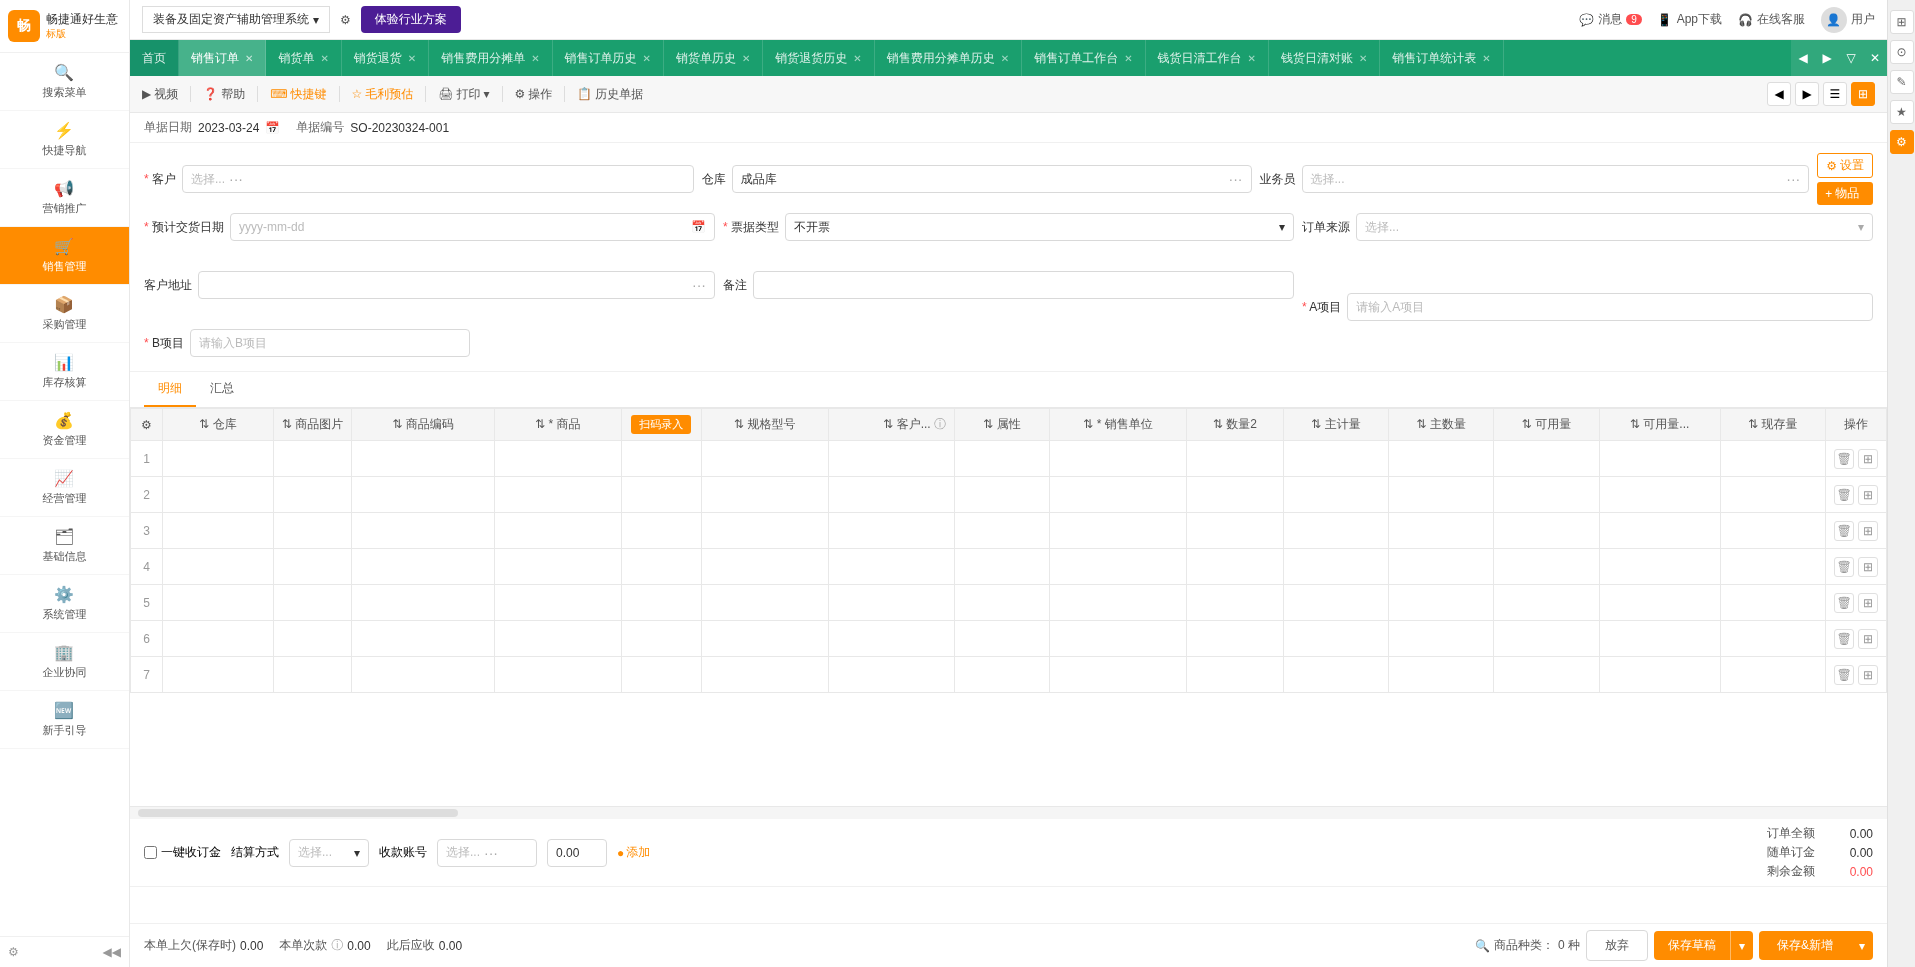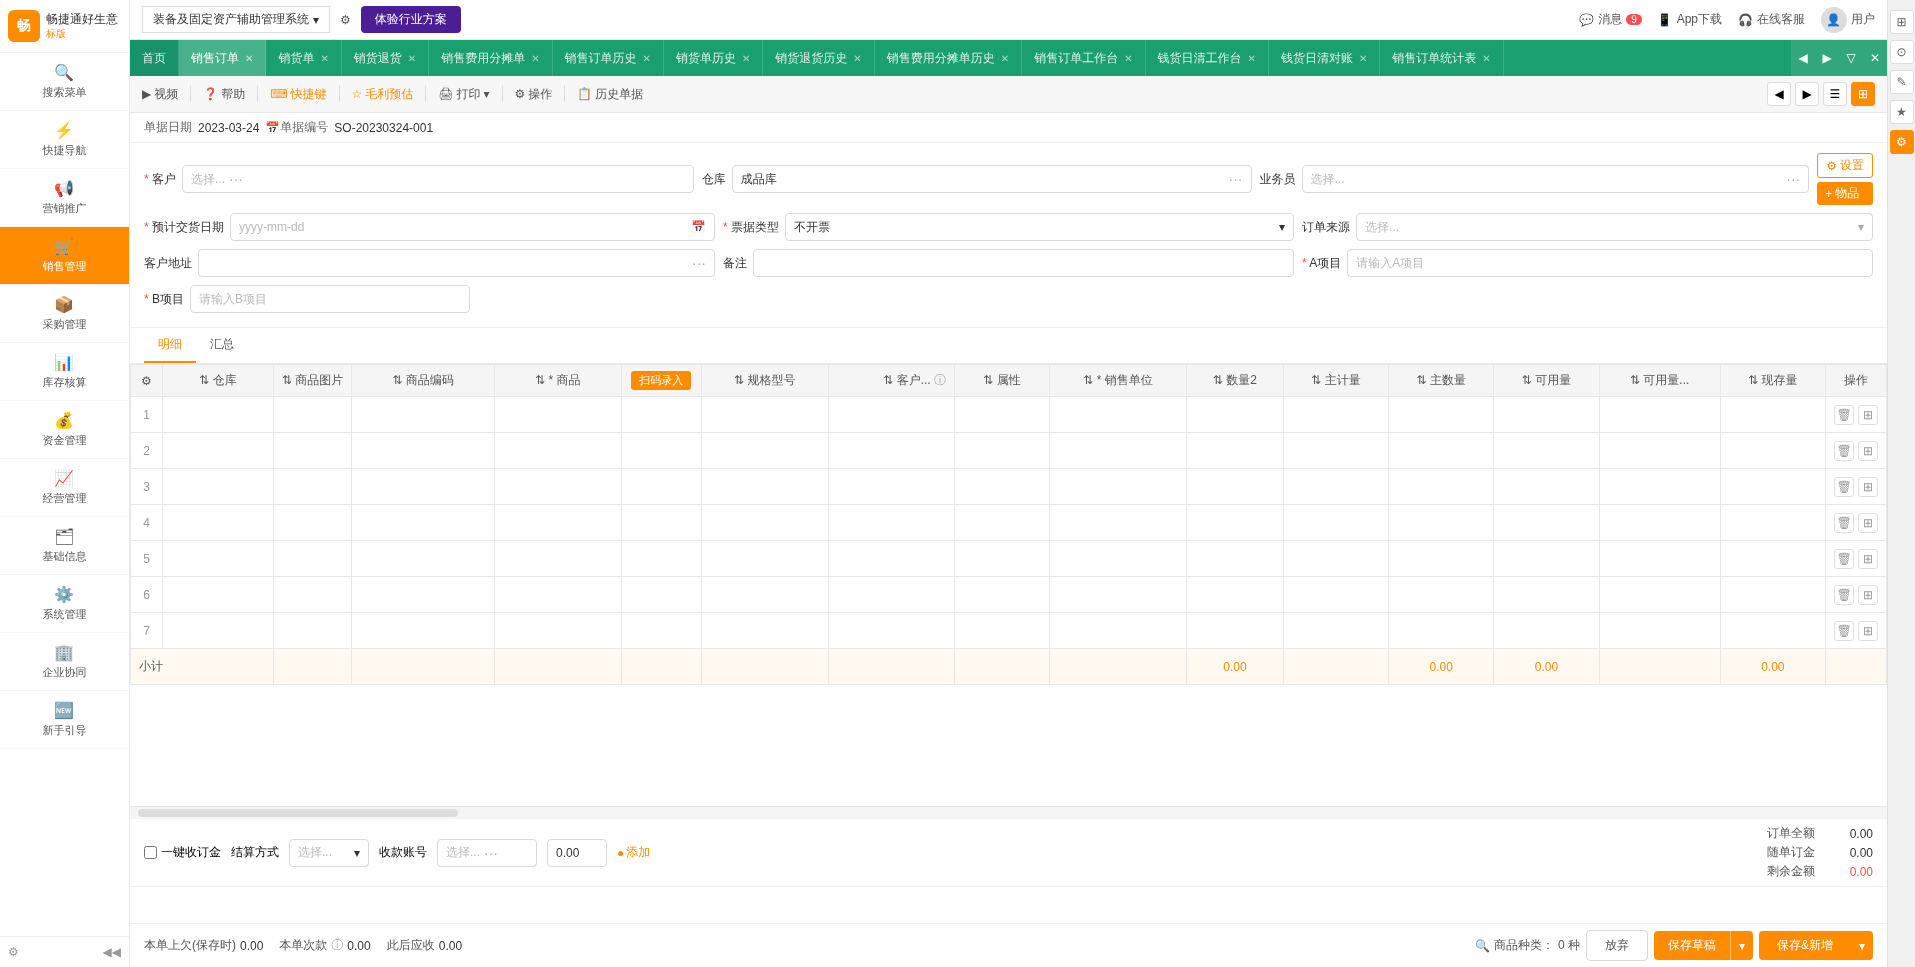--- a/index.html
+++ b/index.html
@@ -211,21 +211,21 @@
     .col-unit { min-width: 80px; }
     .col-qty2 { min-width: 60px; }
     .col-mainunit { min-width: 60px; }
     .col-mainqty { min-width: 60px; }
     .col-avail { min-width: 60px; }
     .col-avail2 { min-width: 70px; }
     .col-current { min-width: 60px; }
     .col-action { width: 60px; }
 
     .header-doc-row {
-      display: flex; align-items: center; 
+      display: flex; align-items: center; gap: 16px;
       padding: 6px 14px;
       background: #fff;
       border-bottom: 1px solid #f0f0f0;
     }
     .doc-field { display: flex; align-items: center; gap: 6px; font-size: 12px; color: #333; }
     .doc-label { color: #666; }
     .doc-value { color: #333; font-weight: 500; }
   </style>
 </head>
 <body>
@@ -506,21 +506,21 @@
         <div class="form-field" style="flex:2;">
           <span class="form-label">客户地址</span>
           <div class="form-input" style="flex:1;min-width:180px;">
             <span class="dots-btn" style="margin-left:auto;">···</span>
           </div>
         </div>
         <div class="form-field" style="flex:2;">
           <span class="form-label">备注</span>
           <div class="form-input" style="flex:1;min-width:180px;"></div>
         </div>
-        <div class="form-field" style="flex:2;">
+        <div class="form-field" style="flex:2;margin-top:44px;">
           <span class="form-label required">A项目</span>
           <div class="form-input placeholder" style="flex:1;min-width:180px;">
             <span>请输入A项目</span>
           </div>
         </div>
       </div>
 
       <div class="form-row">
         <div class="form-field">
           <span class="form-label required">B项目</span>
@@ -759,38 +759,20 @@
               <td></td>
               <td></td>
             <td>
                 <div class="action-btns">
                   <div class="action-btn">🗑</div>
                   <div class="action-btn">⊞</div>
                 </div>
               </td>
           </tr>
 
-          <tr class="subtotal-row">
-            <td colspan="2" style="color:#555;text-align:left;padding-left:8px;">小计</td>
-            <td></td>
-              <td></td>
-              <td></td>
-              <td></td>
-              <td></td>
-              <td></td>
-              <td></td>
-              <td></td>
-            <td>0.00</td>
-            <td></td>
-            <td>0.00</td>
-            <td>0.00</td>
-            <td></td>
-            <td>0.00</td>
-            <td></td>
-          </tr>
         </tbody>
       </table>
     </div>
 
     <div class="bottom-bar">
       <div class="scrollbar-container">
         <div class="scrollbar"></div>
       </div>
       <div class="bottom-form">
         <div class="checkbox-item">

